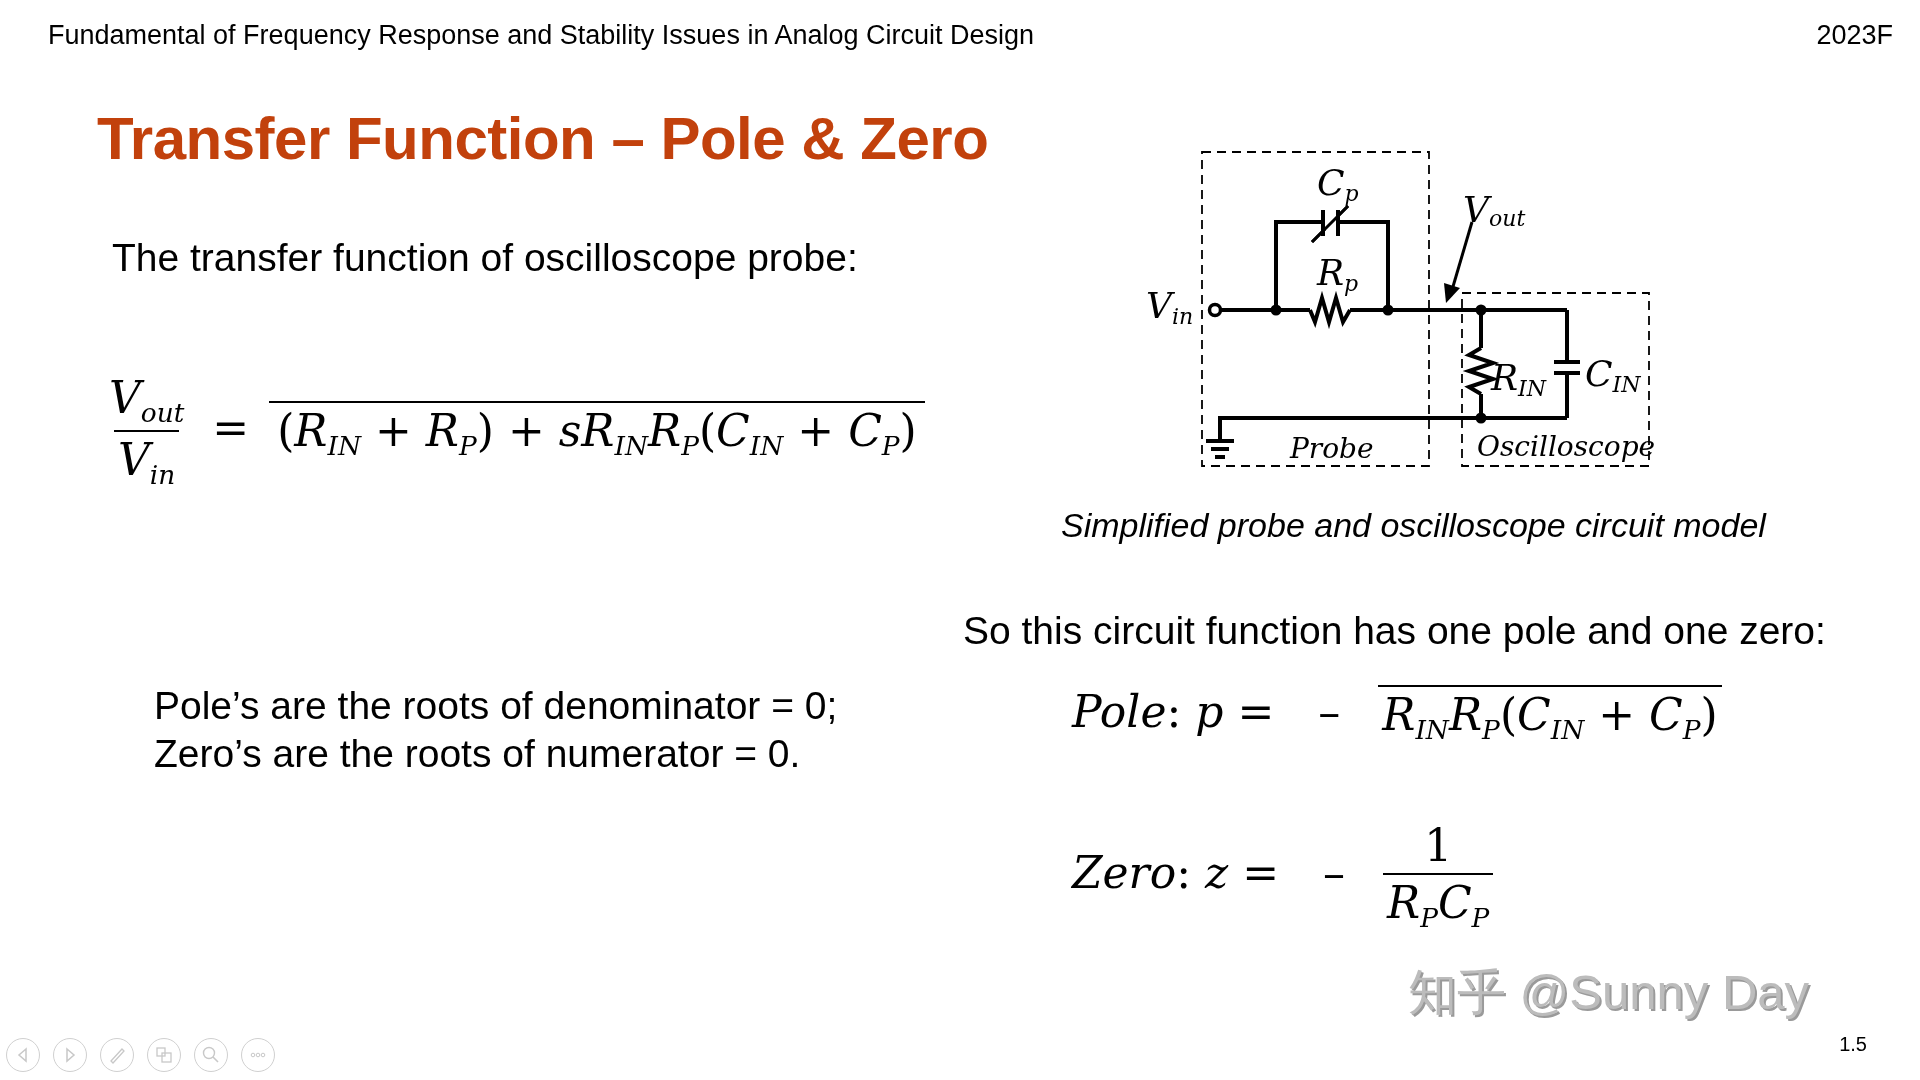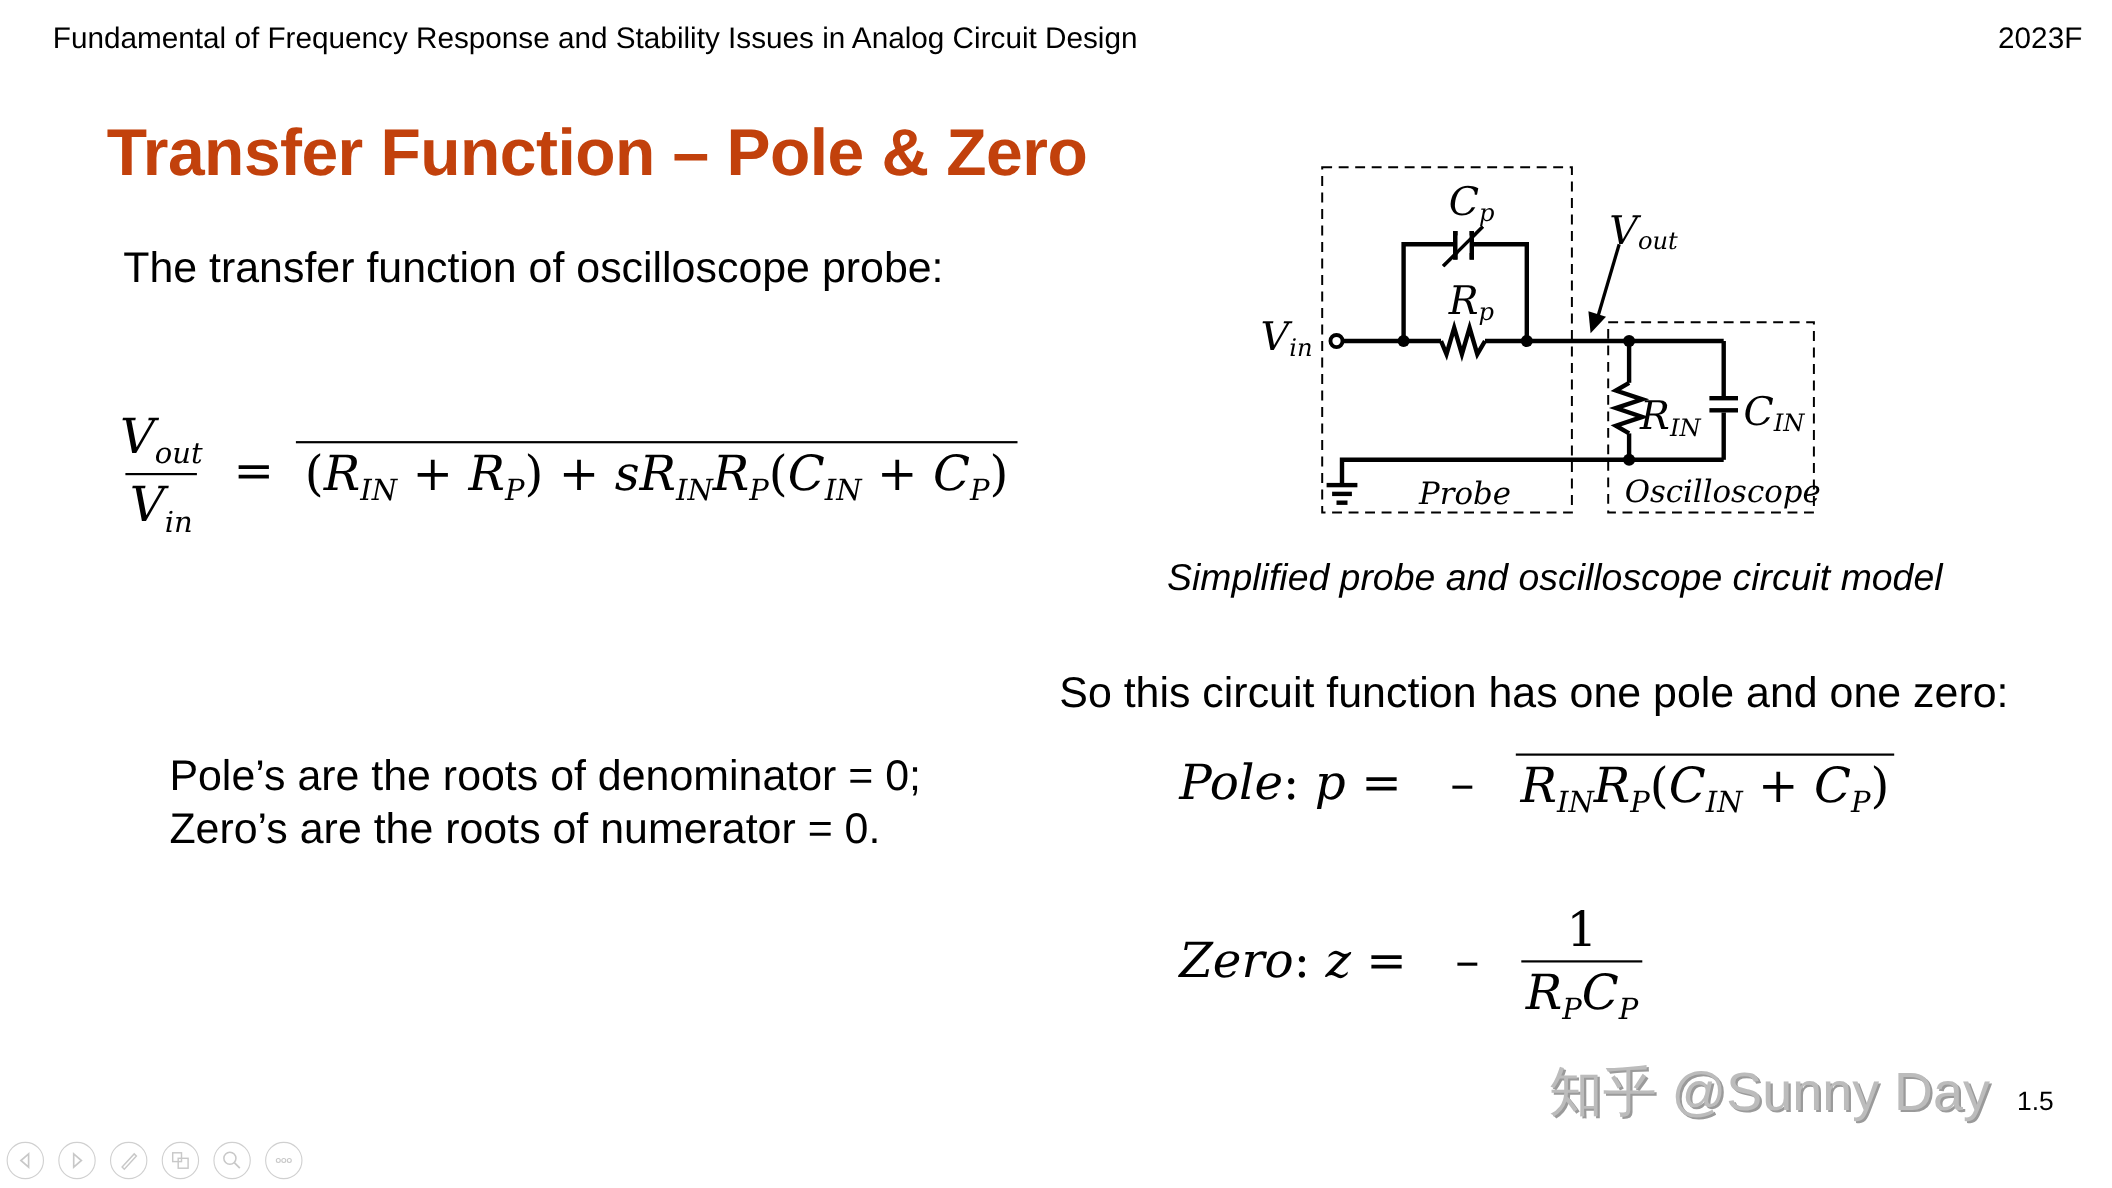--- a/index.html
+++ b/index.html
@@ -9,33 +9,33 @@
   .title{left:97px;top:68px;font-size:60px;font-weight:bold;color:#c2410c;letter-spacing:-0.5px;margin-top:36px;}
   .body38{font-size:39px;}
   .caption{font-size:34px;font-style:italic;left:1061px;top:506px;text-align:right;}
   .math{font-family:"DejaVu Serif","Liberation Serif",serif;font-style:italic;font-size:44px;}
   .rm{font-style:normal;}
   .frac{display:inline-flex;flex-direction:column;align-items:center;vertical-align:middle;}
   .frac .num{padding:0 4px 2px 4px;}
   .frac .den{border-top:2px solid #000;padding:2px 4px 0 4px;}
   sub{font-size:0.6em;vertical-align:-0.35em;}
   .wm{font-size:49px;color:#bcbcbc;left:1408px;top:960px;text-shadow:2px 2px 0 #9a9a9a;}
-  .pnum{font-size:24px;right:53px;top:988px;}
+  .pnum{font-size:20px;right:53px;top:1033px;}
   .nav{position:absolute;top:1038px;width:34px;height:34px;border:1.5px solid #d0d0d0;border-radius:50%;box-sizing:border-box;display:flex;align-items:center;justify-content:center;}
   .nav svg{width:22px;height:22px;}
 </style>
 </head>
 <body>
 
 <div class="abs hdr" style="left:48px;">Fundamental of Frequency Response and Stability Issues in Analog Circuit Design</div>
 <div class="abs hdr" style="right:27px;">2023F</div>
 
 <div class="abs title">Transfer Function – Pole &amp; Zero</div>
 
-<div class="abs body38" style="left:112px;top:222px;">The transfer function of oscilloscope probe:</div>
+<div class="abs body38" style="left:112px;top:236px;">The transfer function of oscilloscope probe:</div>
 
 <div class="abs math" style="left:105px;top:372px;">
   <span class="frac">
     <span class="num">V<sub>out</sub></span>
     <span class="den">V<sub>in</sub></span>
   </span>
   <span class="rm" style="margin:0 10px;">=</span>
   <span class="frac" style="min-width:620px;">
     <span class="den" style="width:100%;text-align:center;"><span class="rm">(</span>R<sub>IN</sub><span class="rm"> + </span>R<sub>P</sub><span class="rm">) + </span>sR<sub>IN</sub>R<sub>P</sub><span class="rm">(</span>C<sub>IN</sub><span class="rm"> + </span>C<sub>P</sub><span class="rm">)</span></span>
   </span>

